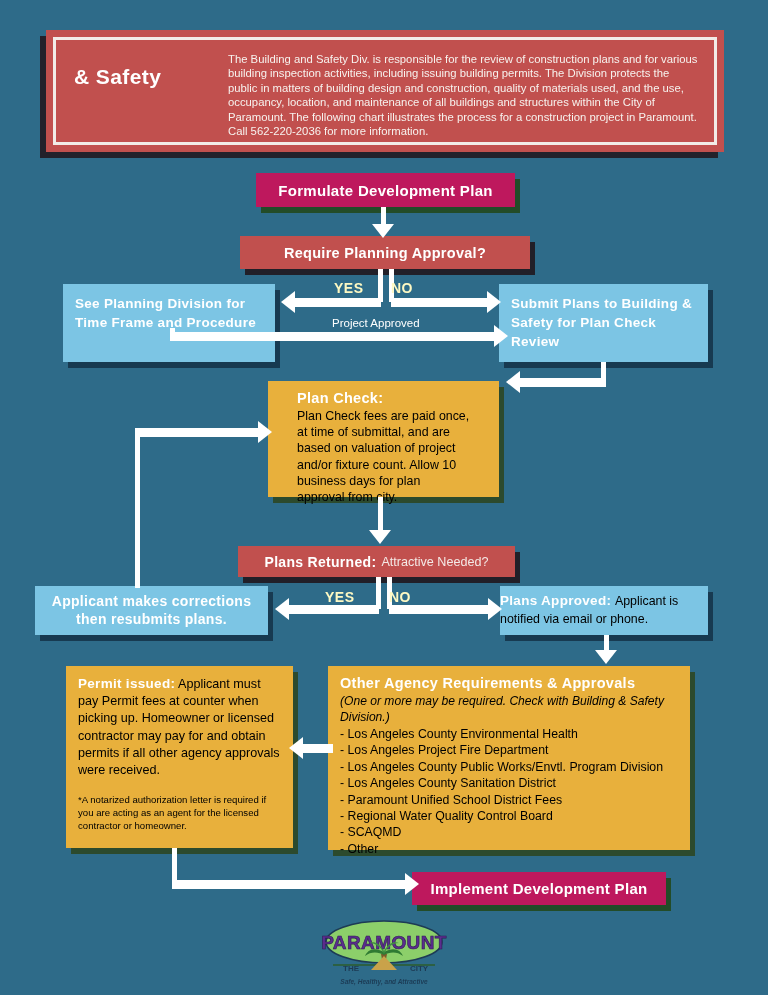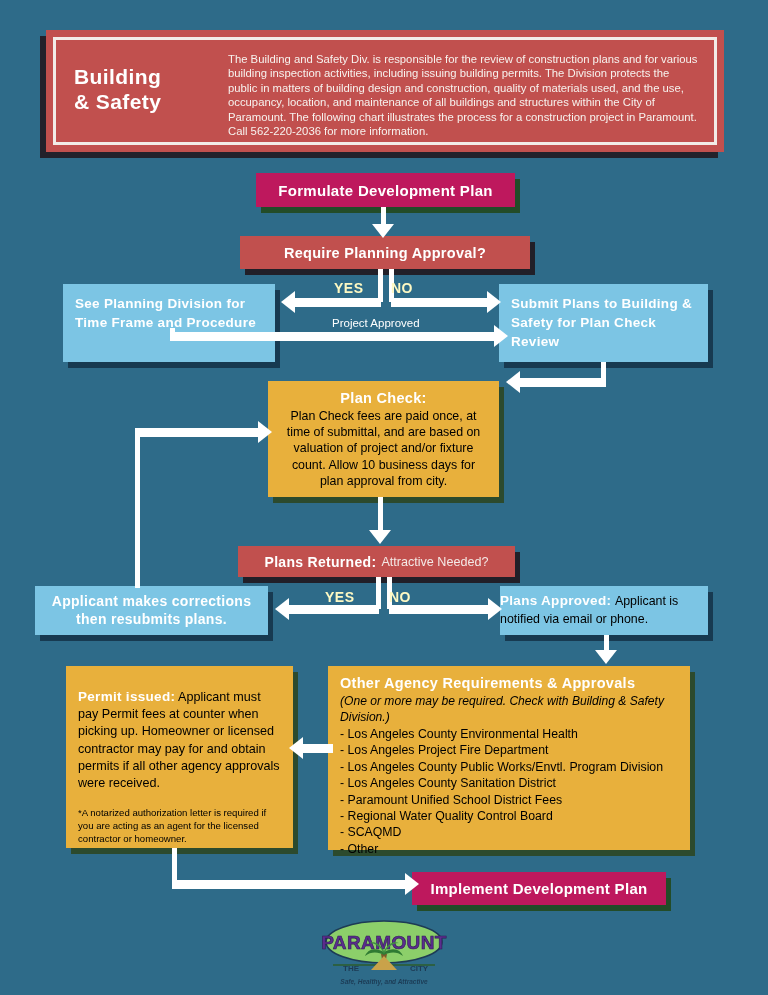--- a/index.html
+++ b/index.html
@@ -164,21 +164,20 @@
 </style>
 </head>
 <body>
 
 <div class="stage">
 
   <div class="hdr-shadow"></div>
   <div class="hdr-outer">
     <div class="hdr-inner">
       <div class="hdr-title">
-        <div>Building</div>
         <div>&amp; Safety</div>
       </div>
       <div class="hdr-body">The Building and Safety Div. is responsible for the review of construction plans and for various building inspection activities, including issuing building permits. The Division protects the public in matters of building design and construction, quality of materials used, and the use, occupancy, location, and maintenance of all buildings and structures within the City of Paramount. The following chart illustrates the process for a construction project in Paramount. Call 562-220-2036 for more information.</div>
     </div>
   </div>
 
   <div class="box green" style="left:256px; top:173px; width:259px; height:34px;">
     <div class="sh"></div>
     <div class="bd">
       <div class="center-line label-white-bold" style="font-size:15px;">Formulate Development Plan</div>
@@ -224,21 +223,21 @@
   <div class="ln" style="left:170px; top:332px; width:330px; height:9px;"></div>
   <div class="arr arr-right" style="left:494px; top:325px;"></div>
   <div class="edge-label" style="left:332px; top:317px;">Project Approved</div>
 
   <div class="ln" style="left:601px; top:362px; width:5px; height:20px;"></div>
   <div class="ln" style="left:520px; top:378px; width:86px; height:9px;"></div>
   <div class="arr arr-left" style="left:506px; top:371px;"></div>
 
   <div class="box gold" style="left:268px; top:381px; width:231px; height:116px;">
     <div class="sh"></div>
-    <div class="bd" style="padding:8px 17px;text-align:center;">
+    <div class="bd" style="padding:8px 29px;">
       <div class="label-white-bold" style="font-size:14.5px; line-height:19px;">Plan Check:</div>
       <div class="txt-dark" style="font-size:12.4px; line-height:16.2px;">Plan Check fees are paid once, at time of submittal, and are based on valuation of project and/or fixture count. Allow 10 business days for plan approval from city.</div>
     </div>
   </div>
 
   <div class="ln" style="left:378px; top:497px; width:5px; height:38px;"></div>
   <div class="arr arr-down" style="left:369px; top:530px;"></div>
 
   <div class="box red" style="left:238px; top:546px; width:277px; height:31px;">
     <div class="sh"></div>
@@ -280,21 +279,21 @@
         <span class="txt-dark" style="font-size:12.4px;">Applicant is notified via email or phone.</span>
       </div>
     </div>
   </div>
 
   <div class="ln" style="left:604px; top:635px; width:5px; height:20px;"></div>
   <div class="arr arr-down" style="left:595px; top:650px;"></div>
 
   <div class="box gold" style="left:66px; top:666px; width:227px; height:182px;">
     <div class="sh"></div>
-    <div class="bd" style="padding:22px 12px;">
+    <div class="bd" style="padding:9px 12px;">
       <div style="font-size:12.6px; line-height:17.2px;">
         <span class="label-white-bold" style="font-size:13.5px;">Permit issued:</span>
         <span class="txt-dark">Applicant must pay Permit fees at counter when picking up. Homeowner or licensed contractor may pay for and obtain permits if all other agency approvals were received.</span>
       </div>
       <div class="txt-dark" style="font-size:9.6px; line-height:13px; margin-top:14px;">*A notarized authorization letter is required if you are acting as an agent for the licensed contractor or homeowner.</div>
     </div>
   </div>
 
   <div class="box gold" style="left:328px; top:666px; width:362px; height:184px;">
     <div class="sh"></div>

